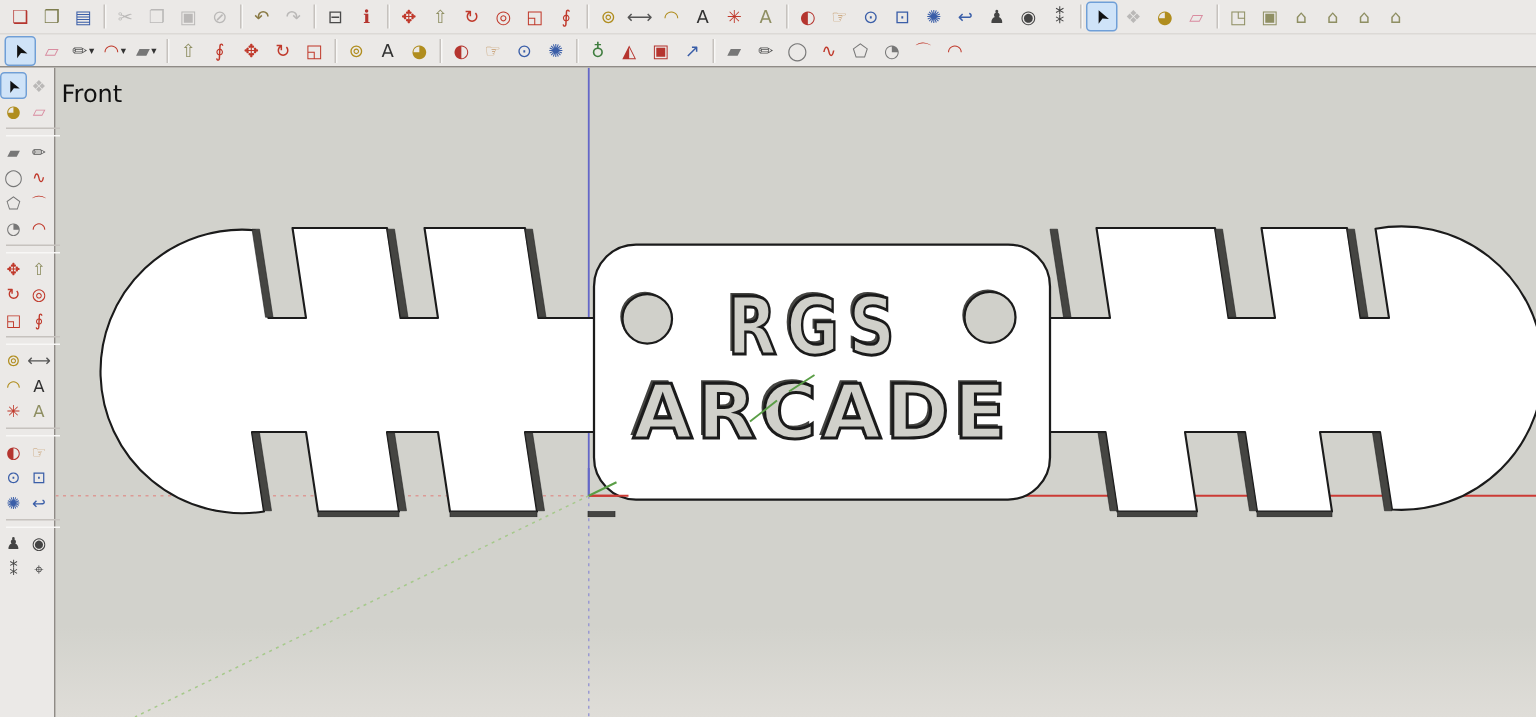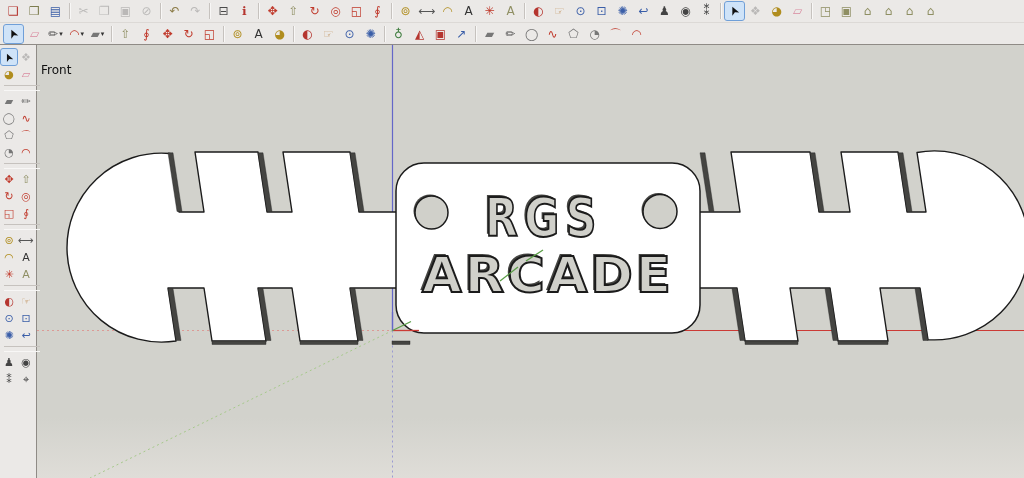--- a/index.html
+++ b/index.html
@@ -26,21 +26,21 @@
   .sidebar{position:absolute;top:45px;left:0;bottom:0;width:36px;background:#ebe9e7;
            border-right:1px solid #8f8b86;display:flex;flex-wrap:wrap;
            align-content:flex-start;padding-top:4px;z-index:9}
   .sidebar .tbtn{width:16px;height:16px;margin:0 0 1px 1px;font-size:11px}
   .hsep{flex:0 0 100%;height:4px;margin:2px 4px;
         border-top:1px solid #c6c2be;border-bottom:1px solid #f8f7f6}
 
   
   .canvas{position:absolute;left:37px;top:45px;right:0;bottom:0;
           background:linear-gradient(#d2d2cc 0%,#d2d2cc 86%,#dfddd8 100%)}
-  .view-label{position:absolute;left:4px;top:18px;font-size:12px;color:#111;z-index:5}
+  .view-label{position:absolute;left:4px;top:8px;font-size:16px;color:#111;z-index:5}
   .canvas svg{position:absolute;left:0;top:0;width:100%;height:100%}
   .eng{font-family:"DejaVu Sans",sans-serif;font-weight:bold}
 </style>
 </head>
 <body>
 
 <div class="toolbar" data-name="top-toolbar">
   <div class="tb-row first" data-name="standard-toolbar-row">
       <span class="tbtn" data-name="new-model-button">
         <span class="g" data-name="new-model-icon" style="color: rgb(181, 53, 47);">❑</span>

